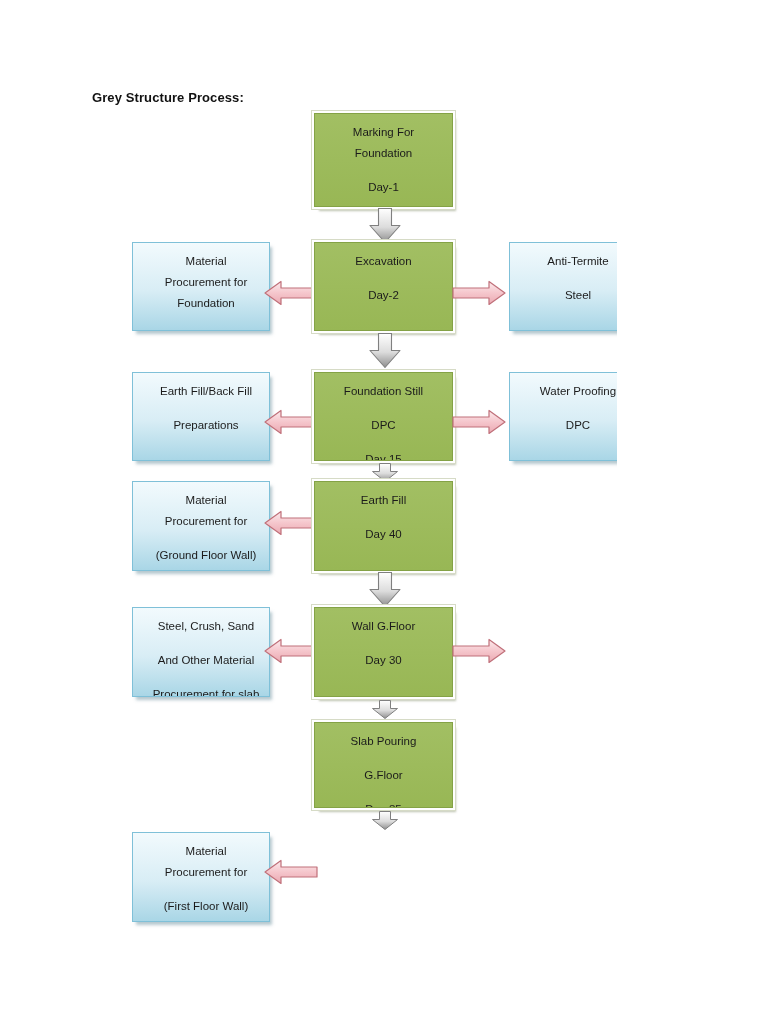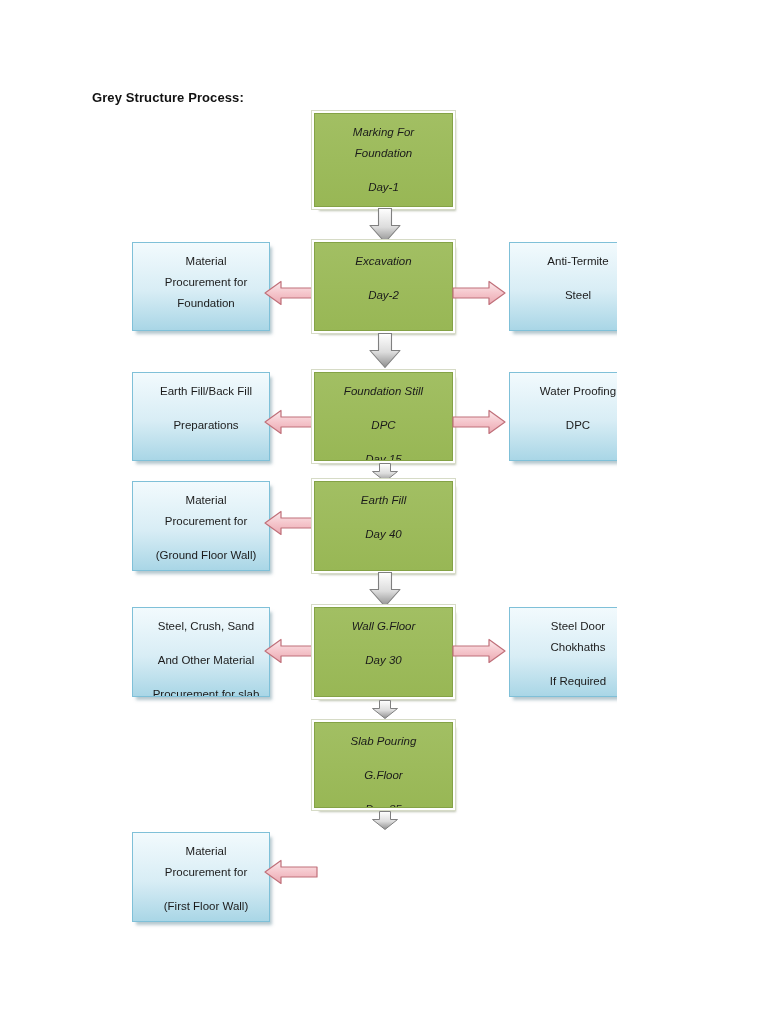--- a/index.html
+++ b/index.html
@@ -14,21 +14,20 @@
   .box{
     position:absolute;box-sizing:border-box;text-align:center;
     font-size:11.5px;padding:8px 3px 0 3px;overflow:hidden;
   }
   .box .line{line-height:21px;white-space:nowrap;}
   .box .gap{margin-top:13px;}
   .box-green{
     background:linear-gradient(180deg,#a2bf63 0%,#98b755 100%);
     border:1px solid #84a246;
     box-shadow:0 0 0 2px #ffffff,0 0 0 3px #d6dbc6,4px 5px 2px -1px rgba(148,156,126,0.6);
-    font-style:italic;
   }
   .box-blue{
     background:linear-gradient(180deg,#f2fafd 0%,#d8edf5 55%,#a9d6e6 100%);
     border:1px solid #7fc0d8;
     box-shadow:3px 4px 3px -1px rgba(110,145,160,0.5);
   }
   
   .col-left{left:132px;width:138px;padding-left:13px;}
   .col-center{left:314px;width:139px;}
   .col-right{left:509px;width:138px;}
@@ -157,25 +156,20 @@
   <svg class="arr pa pa-left pay5" viewBox="0 0 54 26">
     <path d="M1,13 L17,1.5 L17,8 L53,8 L53,18 L17,18 L17,24.5 Z" fill="url(#gPink)" stroke="#c0707a" stroke-width="1.2" stroke-linejoin="round"></path>
   </svg>
   <div class="box box-green col-center r5">
     <div class="line">Wall G.Floor</div>
     <div class="line gap">Day 30</div>
   </div>
   <svg class="arr pa pa-right pay5" viewBox="0 0 54 26">
     <path d="M53,13 L37,1.5 L37,8 L1,8 L1,18 L37,18 L37,24.5 Z" fill="url(#gPink)" stroke="#c0707a" stroke-width="1.2" stroke-linejoin="round"></path>
   </svg>
-  <div class="box box-blue col-right r5">
-    <div class="line">Steel Door</div>
-    <div class="line">Chokhaths</div>
-    <div class="line gap">If Required</div>
-  </div>
 
   <svg class="arr da-small da5" viewBox="0 0 30 19">
     <path d="M9.5,0.5 H20.5 V8.5 H27.5 L15,18.5 L2.5,8.5 H9.5 Z" fill="url(#gGray)" stroke="#808080" stroke-width="1" stroke-linejoin="round"></path>
   </svg>
 
   <div class="box box-green col-center r6">
     <div class="line">Slab Pouring</div>
     <div class="line gap">G.Floor</div>
     <div class="line gap">Day 35</div>
   </div>

